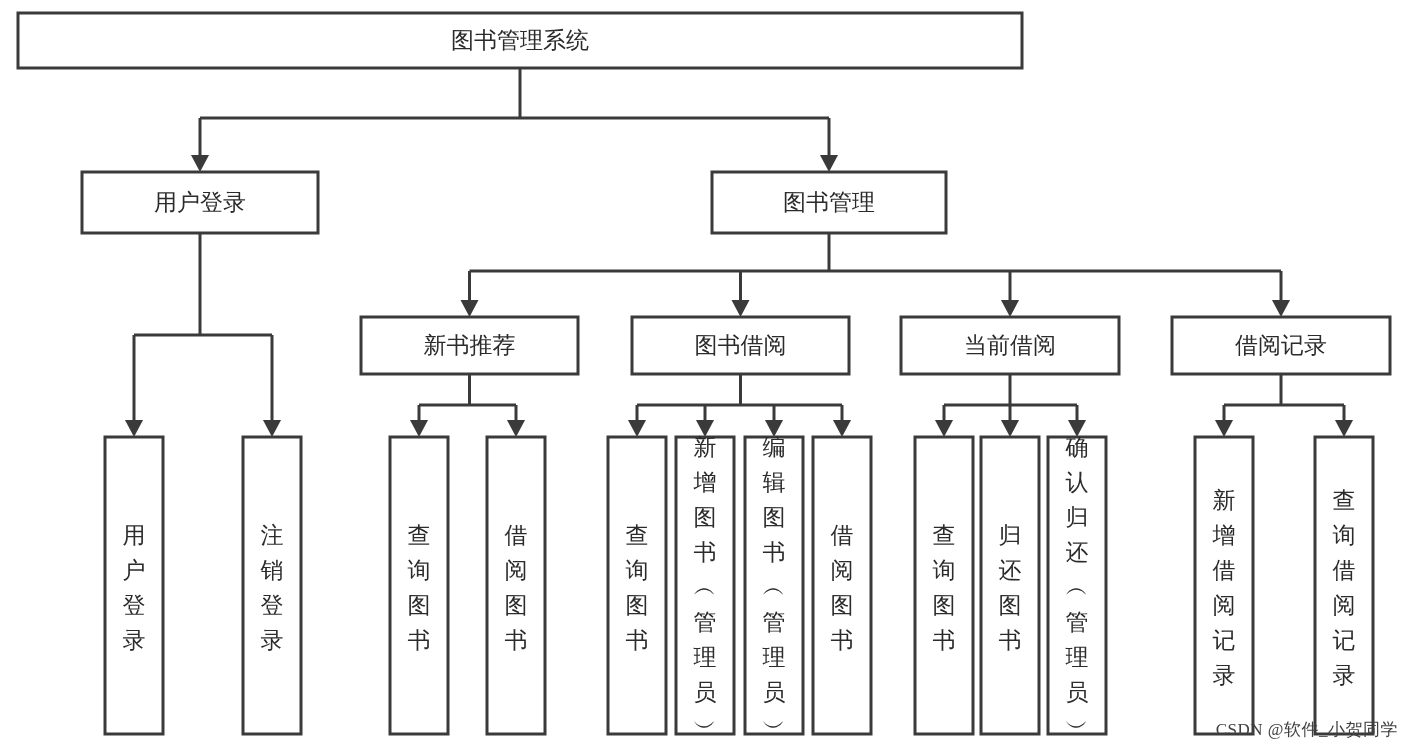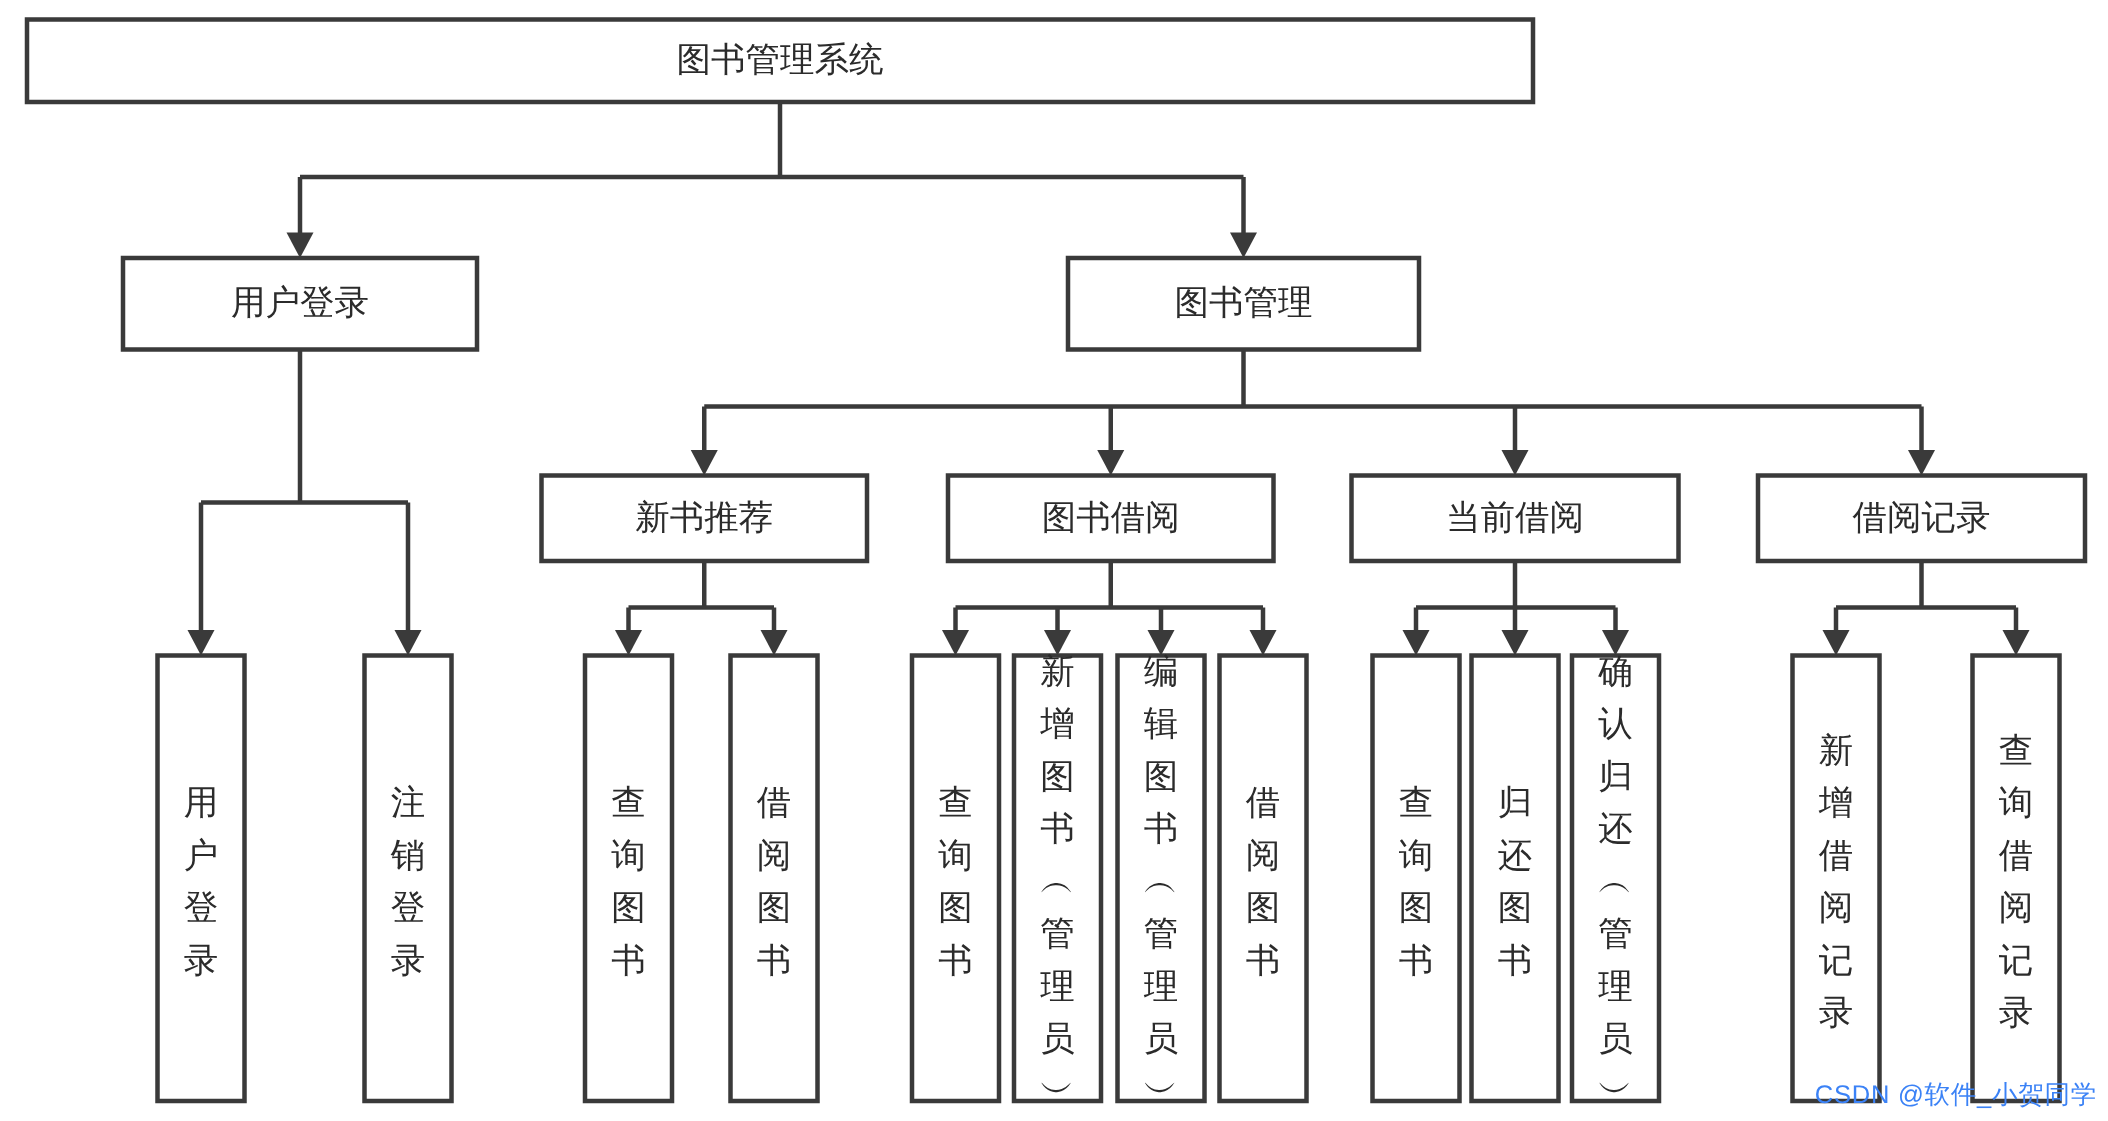--- a/index.html
+++ b/index.html
@@ -52,23 +52,23 @@
     stroke-linecap: butt;
   }
   .arrow-head {
     fill: #3a3a3a;
     stroke: none;
   }
   .watermark {
     position: absolute;
     right: 28px;
     bottom: 6px;
-    font-family: Liberation Sans, sans-serif;
+    font-family: Liberation Serif, serif;
     font-size: 17px;
-    color: #3b82f6;
+    color: #404040;
     letter-spacing: 0.5px;
     white-space: nowrap;
     user-select: none;
   }
 </style>
 </head>
 <body>
 
 <div id="diagram-root">
   <svg class="flow-canvas" viewBox="0 0 1405 747">

